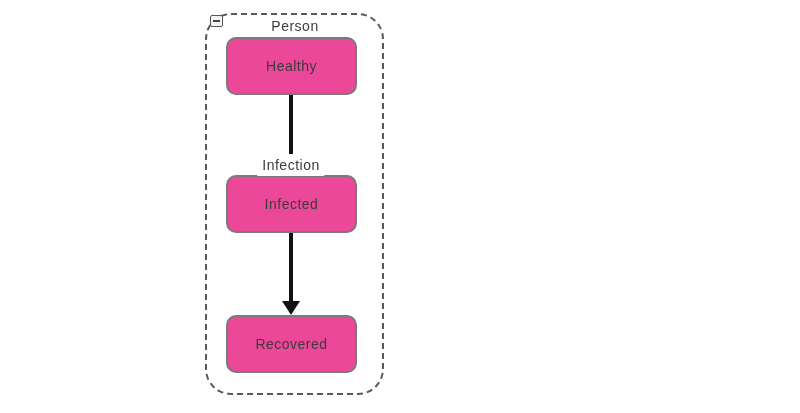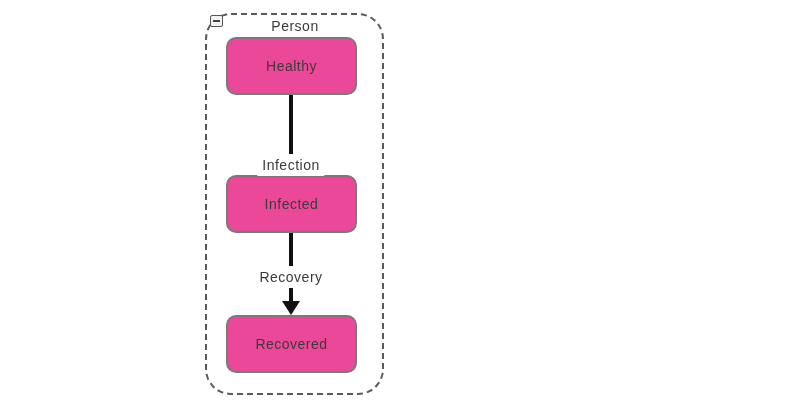--- a/index.html
+++ b/index.html
@@ -132,16 +132,15 @@
   <div class="state-box state-recovered">
     <span>Recovered</span>
   </div>
 
   <div class="arrow-line arrow-line-1"></div>
   <div class="arrow-head arrow-head-1"></div>
   <div class="transition-label transition-label-1">Infection</div>
 
   <div class="arrow-line arrow-line-2"></div>
   <div class="arrow-head arrow-head-2"></div>
-  <div class="transition-label transition-label-2">Recovery</div>
 
 
 </div>
 
 </body></html>

